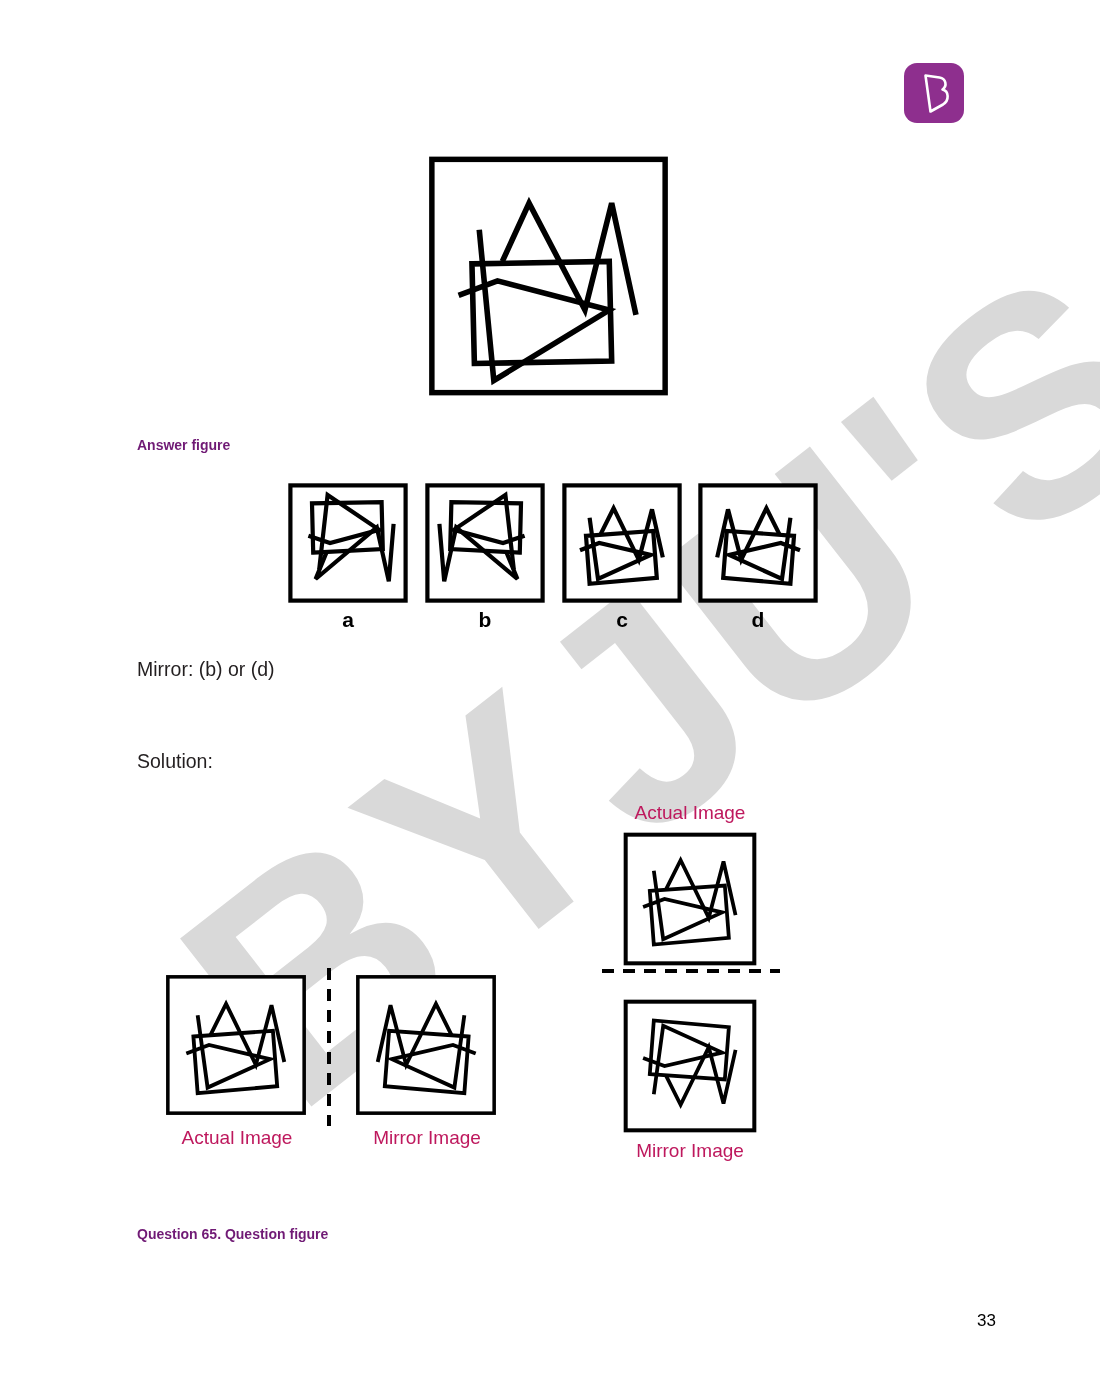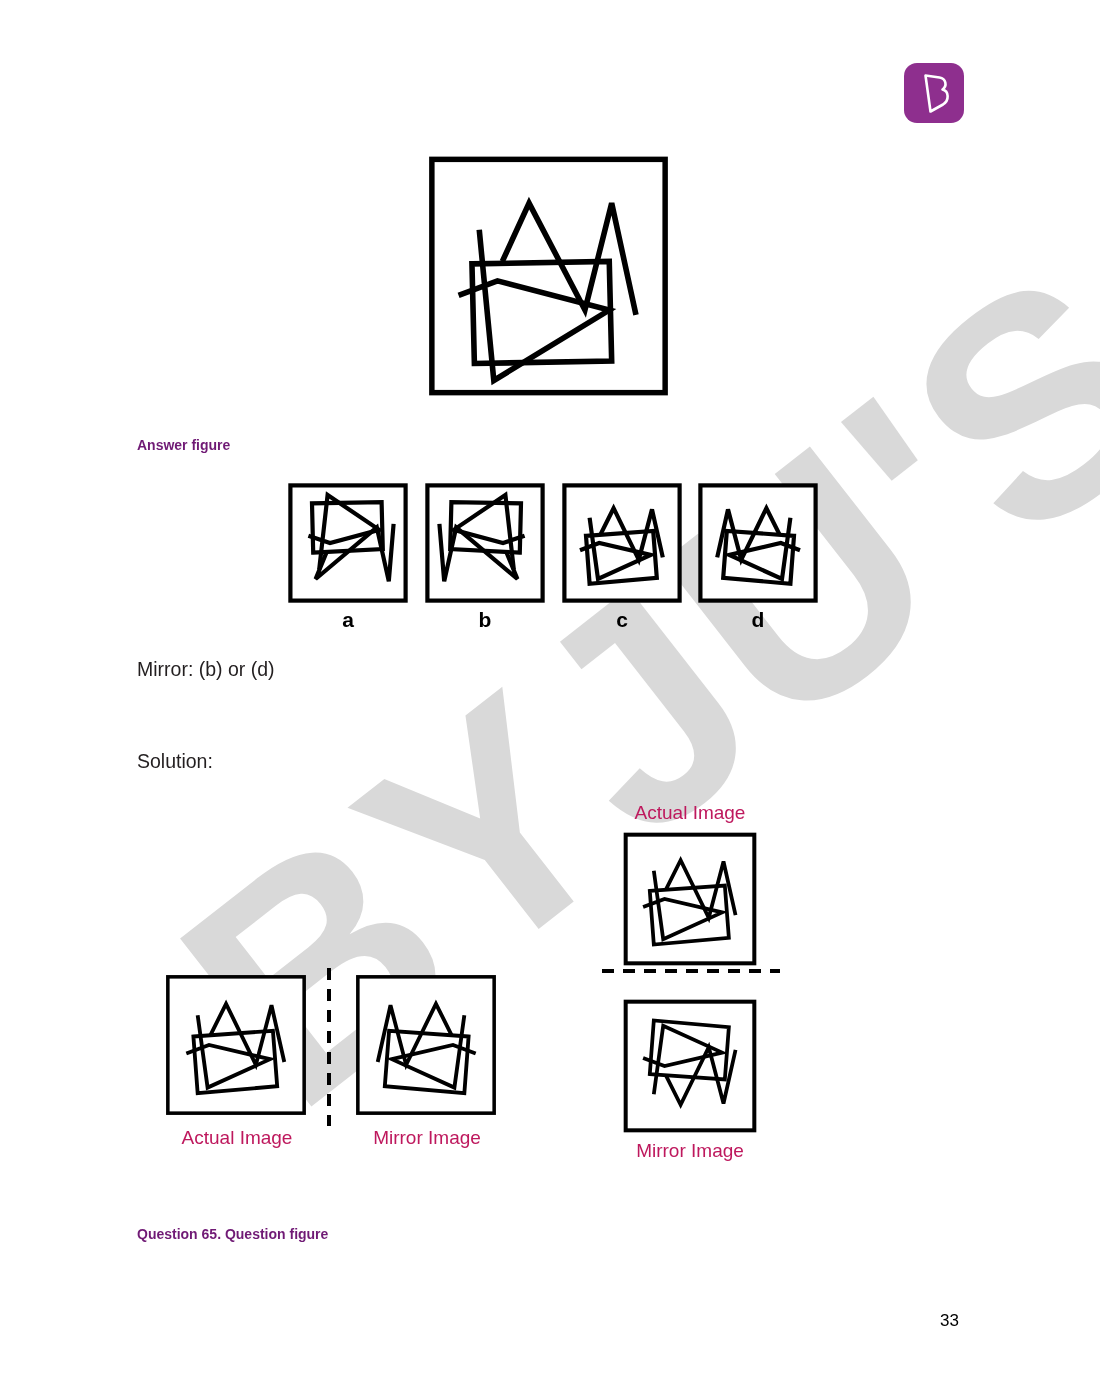--- a/index.html
+++ b/index.html
@@ -232,15 +232,15 @@
         <polygon points="40,88 152,80 158,158 46,168"></polygon>
         <polyline points="64,86 86,42 128,128 150,44 168,124"></polyline>
         <polyline points="30,112 62,100 148,120 60,160 46,58"></polyline>
       </g>
     </svg>
   </div>
   <div class="txt cap" style="left:342px; top:1127px; width:170px;">Mirror Image</div>
 
   <div class="txt bold-head" style="left:137px; top:1226px;">Question 65. Question figure</div>
 
-  <div class="txt page-num" style="left:940px; top:1311px;">33</div>
+  <div class="txt page-num" style="left:977px; top:1311px;">33</div>
 
 </div>
 
 </body></html>

